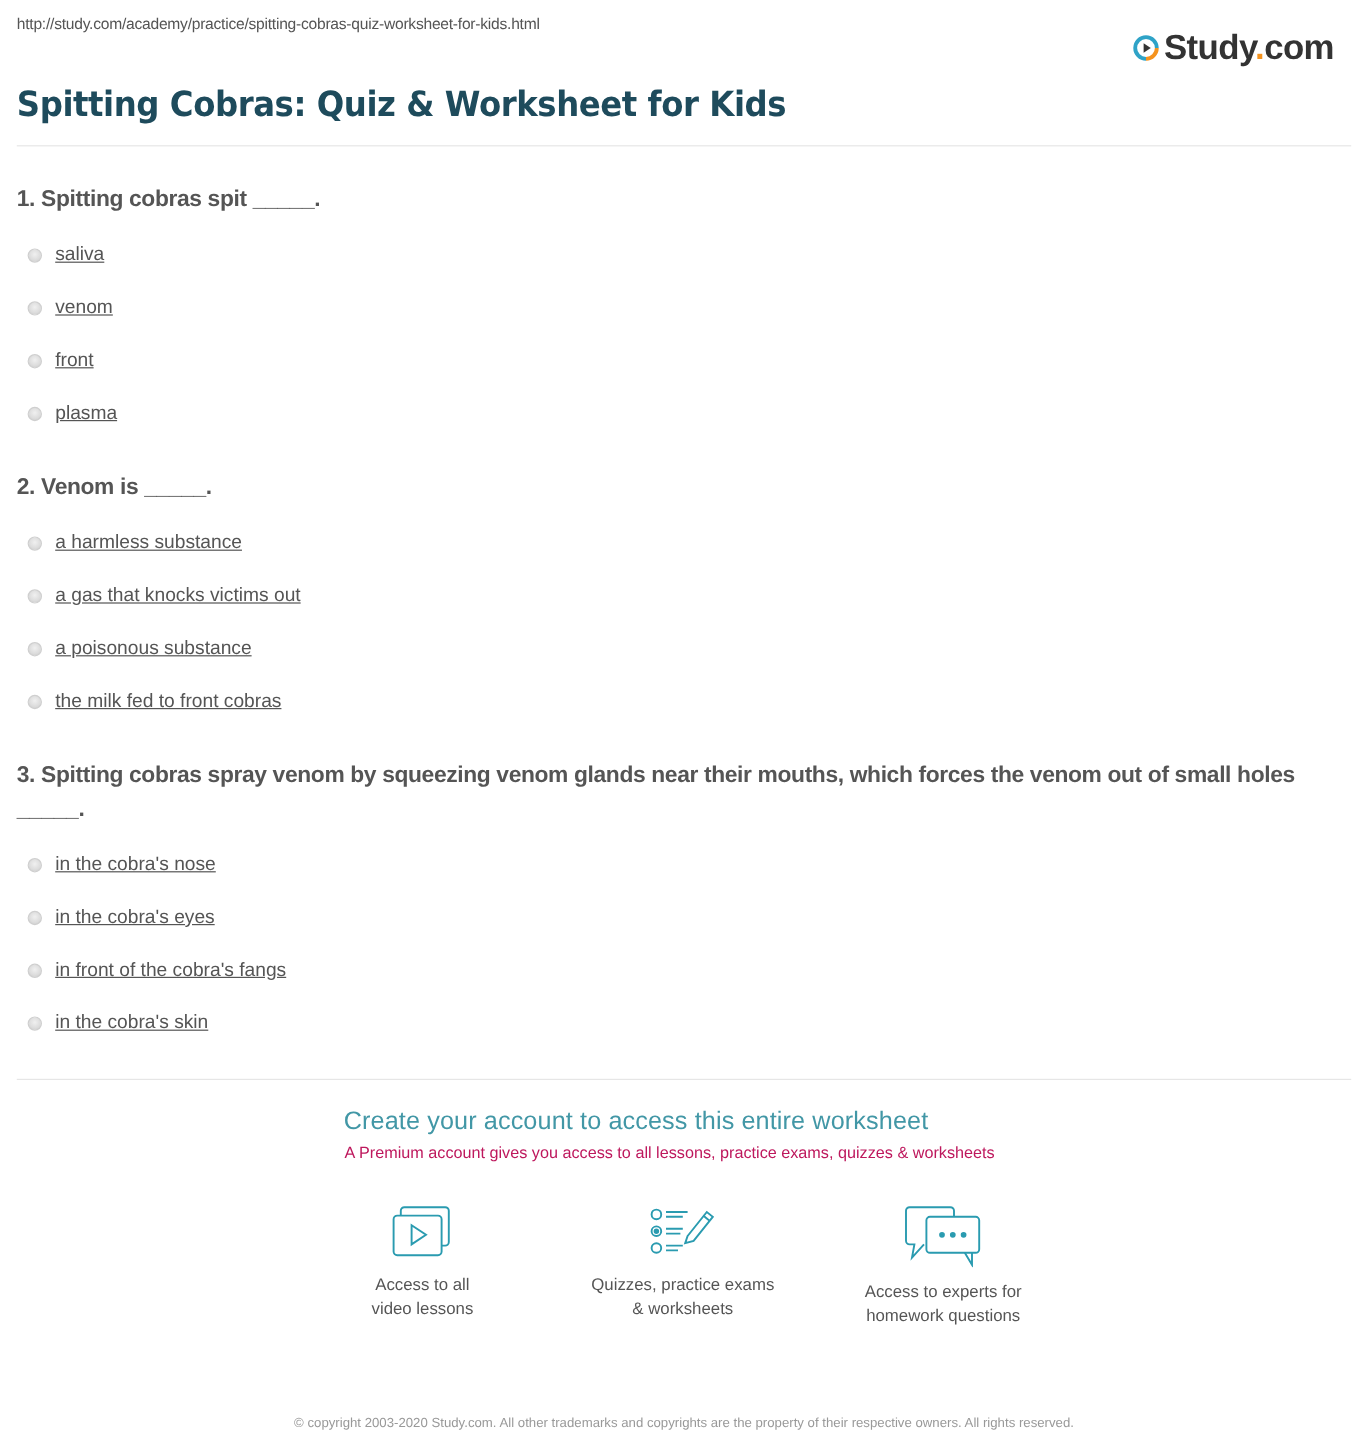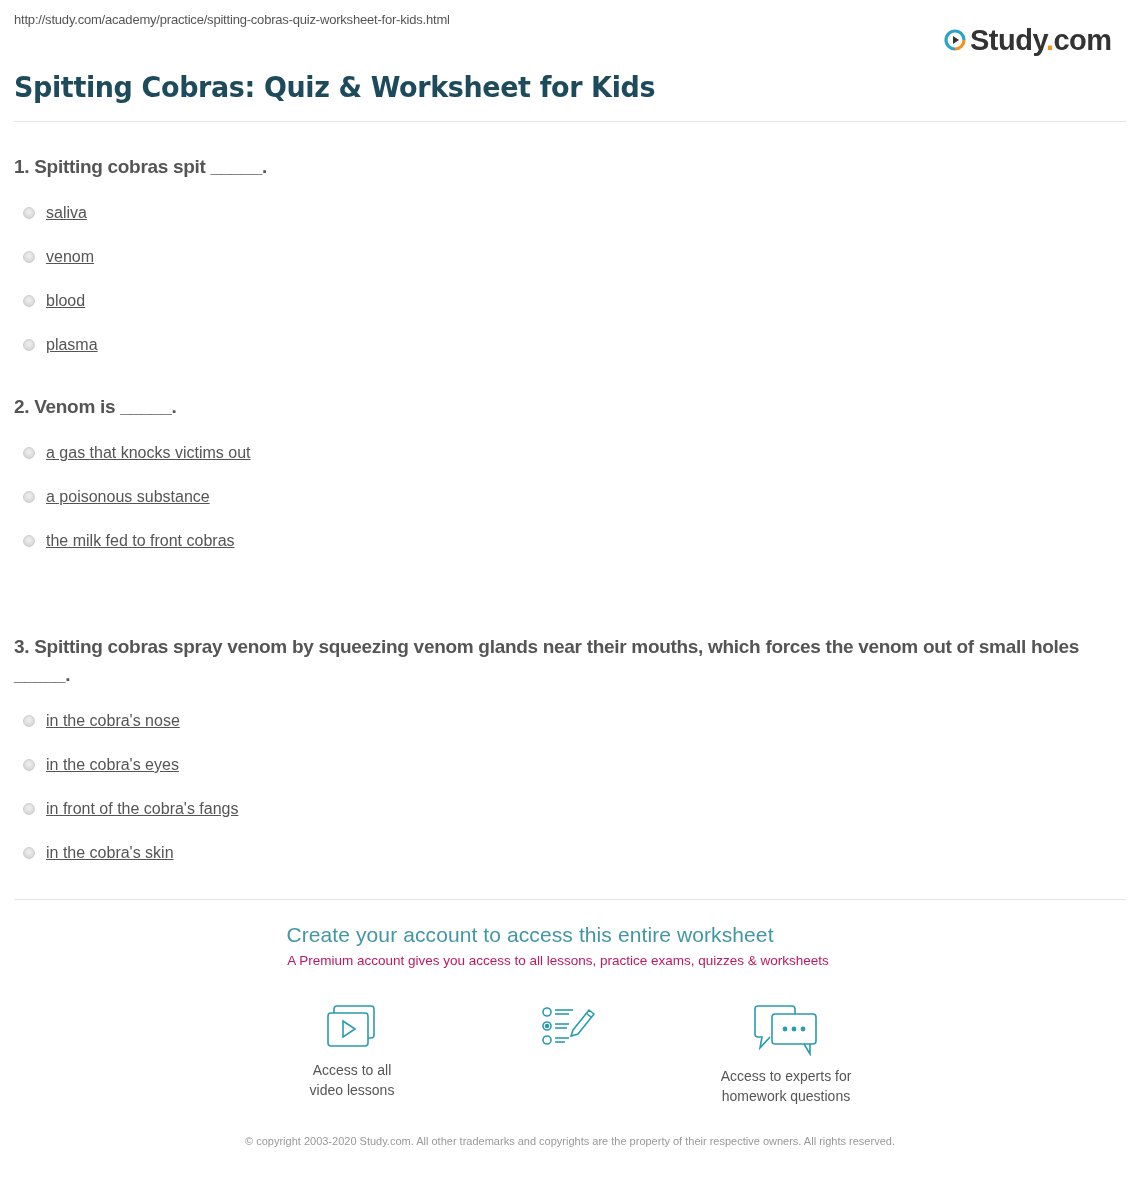--- a/index.html
+++ b/index.html
@@ -26,21 +26,21 @@
     .rule-bottom { position: absolute; left: 14px; top: 899px; width: 1112px; height: 1px; background: #e6e6e6; }
 
     .cta-title { position: absolute; left: 0; width: 1060px; top: 923px; text-align: center; font-size: 21px; color: #4297a6; font-weight: 300; font-family: "Liberation Sans", sans-serif; letter-spacing: 0.1px; }
     .cta-sub { position: absolute; left: 0; width: 1116px; top: 953px; text-align: center; font-size: 13.5px; color: #be185d; font-family: "Liberation Sans", sans-serif; }
 
     .features { position: absolute; top: 1004px; left: 0; width: 1140px; }
     .feature { position: absolute; width: 200px; text-align: center; }
     .feature svg { display: block; margin: 0 auto; }
     .feature-label { margin-top: 10px; font-size: 14px; line-height: 20px; color: #555; font-family: "Liberation Sans", sans-serif; text-align: center; }
 
-    .copyright { position: absolute; left: 210px; width: 720px; top: 1133px; text-align: center; font-size: 11px; line-height: 17px; color: #999999; font-family: "Liberation Sans", sans-serif; }
+    .copyright { position: absolute; left: 210px; width: 720px; top: 1178px; text-align: center; font-size: 11px; line-height: 17px; color: #999999; font-family: "Liberation Sans", sans-serif; }
   </style>
 </head>
 <body>
 
 <div class="url">http://study.com/academy/practice/spitting-cobras-quiz-worksheet-for-kids.html</div>
 
 <div class="logo">
   <span class="logo-mark">
     <svg width="22" height="22" viewBox="0 0 22 22">
       <path d="M11 2 A9 9 0 0 0 11 20" fill="none" stroke="#2fa3c7" stroke-width="3.2"></path>
@@ -61,32 +61,36 @@
     <div class="option">
         <span class="radio"></span>
         <span class="option-label">saliva</span>
       </div>
     <div class="option">
         <span class="radio"></span>
         <span class="option-label">venom</span>
       </div>
     <div class="option">
         <span class="radio"></span>
-        <span class="option-label">blood</span>
+        <span class="option-label">front</span>
       </div>
     <div class="option">
         <span class="radio"></span>
         <span class="option-label">plasma</span>
       </div>
   </div>
 </div>
 
 <div class="question" style="top:393px;">
   <div class="q-text">2. Venom is _____.</div>
   <div class="options">
+    <div class="option">
+        <span class="radio"></span>
+        <span class="option-label">a harmless substance</span>
+      </div>
     <div class="option">
         <span class="radio"></span>
         <span class="option-label">a gas that knocks victims out</span>
       </div>
     <div class="option">
         <span class="radio"></span>
         <span class="option-label">a poisonous substance</span>
       </div>
     <div class="option">
         <span class="radio"></span>
@@ -147,20 +151,24 @@
           <circle cx="6" cy="22" r="1.5" fill="#2a9bb0"></circle>
         <line x1="14" y1="20" x2="28" y2="20"></line>
           <line x1="14" y1="24" x2="26" y2="24"></line>
         <circle cx="6" cy="36" r="4"></circle>
         <line x1="14" y1="34" x2="28" y2="34"></line>
           <line x1="14" y1="38" x2="24" y2="38"></line>
         <path d="M32 26 L48 6 L53 10 L37 30 L30 32 Z"></path>
         <line x1="45" y1="9" x2="50" y2="13"></line>
       </svg>
     </span>
+    <div class="feature-label">
+      <div>Quizzes, practice exams</div>
+      <div>&amp; worksheets</div>
+    </div>
   </div>
 
   <div class="feature" style="left:686px;">
     <span>
       <svg width="64" height="52" viewBox="0 0 64 52" fill="none" stroke="#2a9bb0" stroke-width="1.6">
         <path d="M4 2 H38 A3 3 0 0 1 41 5 V10 M4 2 A3 3 0 0 0 1 5 V30 A3 3 0 0 0 4 33 H8 L6 44 L16 33"></path>
         <rect x="18" y="10" width="44" height="30" rx="3" fill="#fff"></rect>
         <path d="M50 40 L56 50 L56 40"></path>
         <circle cx="31" cy="25" r="1.6" fill="#2a9bb0"></circle>
         <circle cx="40" cy="25" r="1.6" fill="#2a9bb0"></circle>

